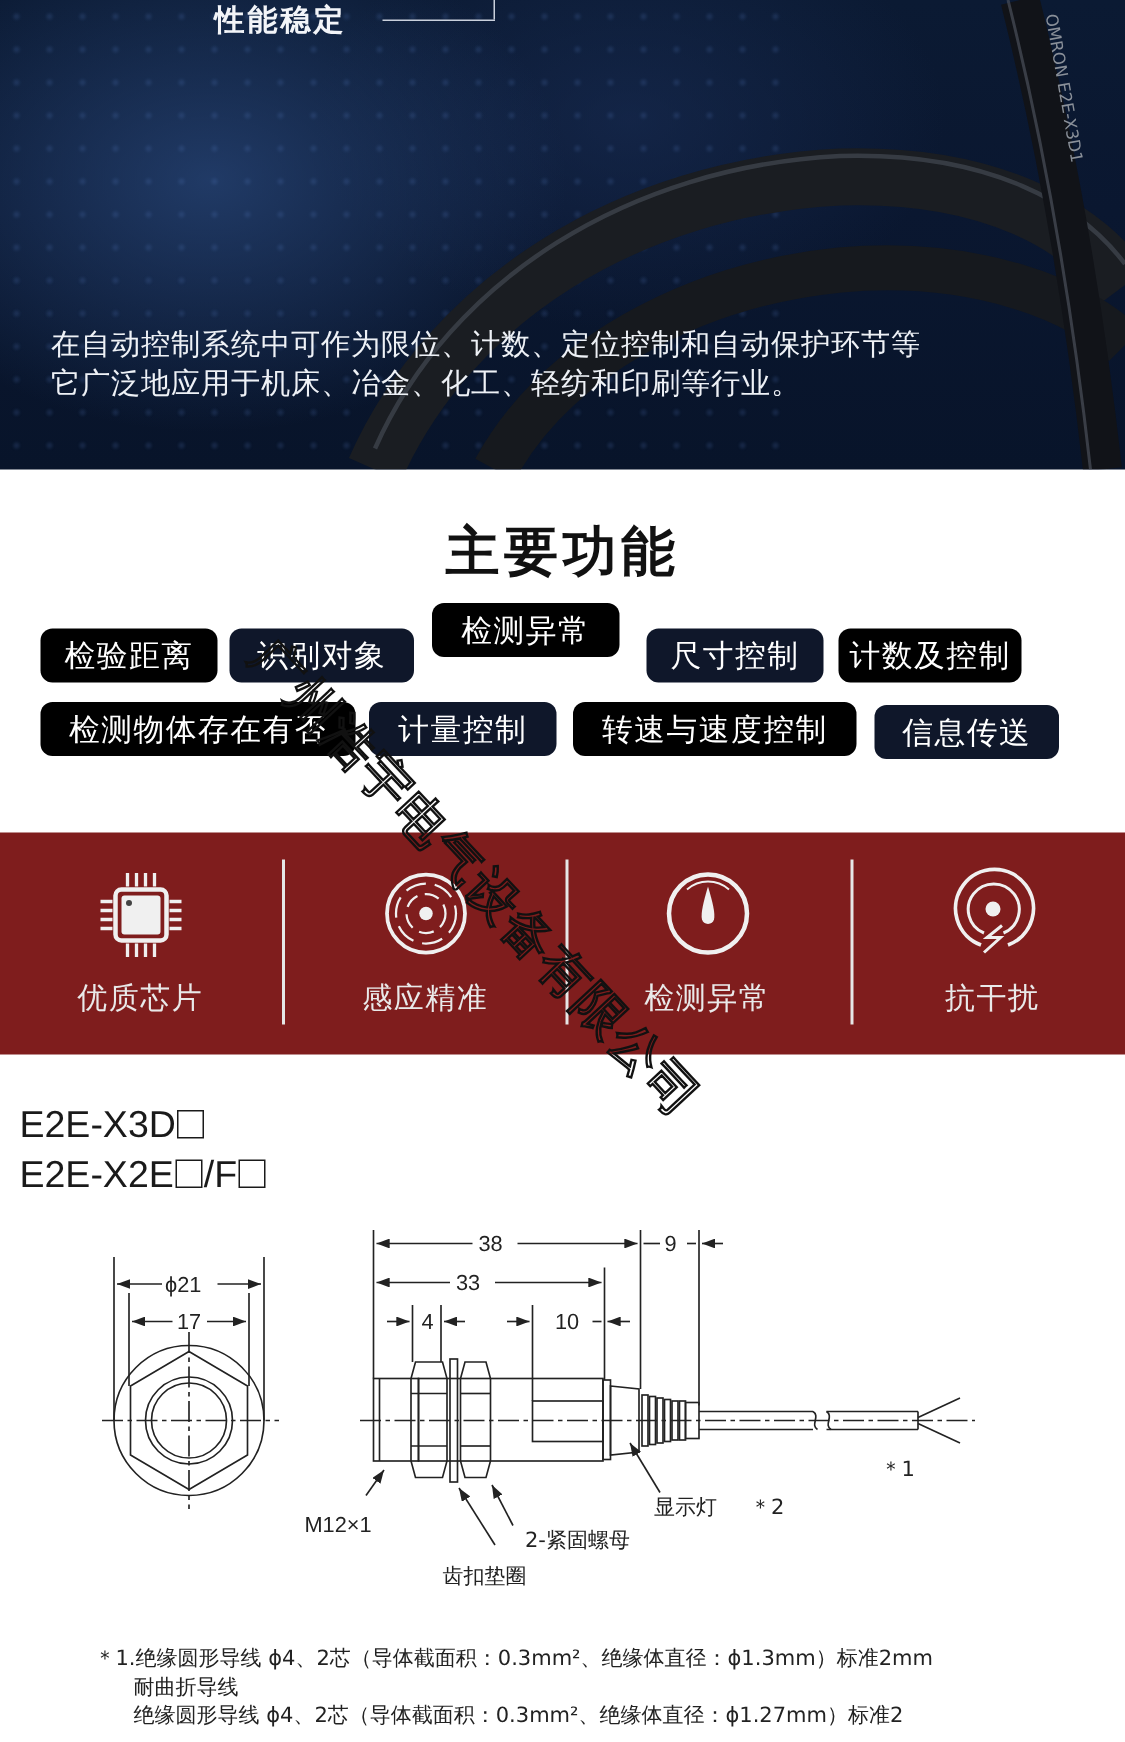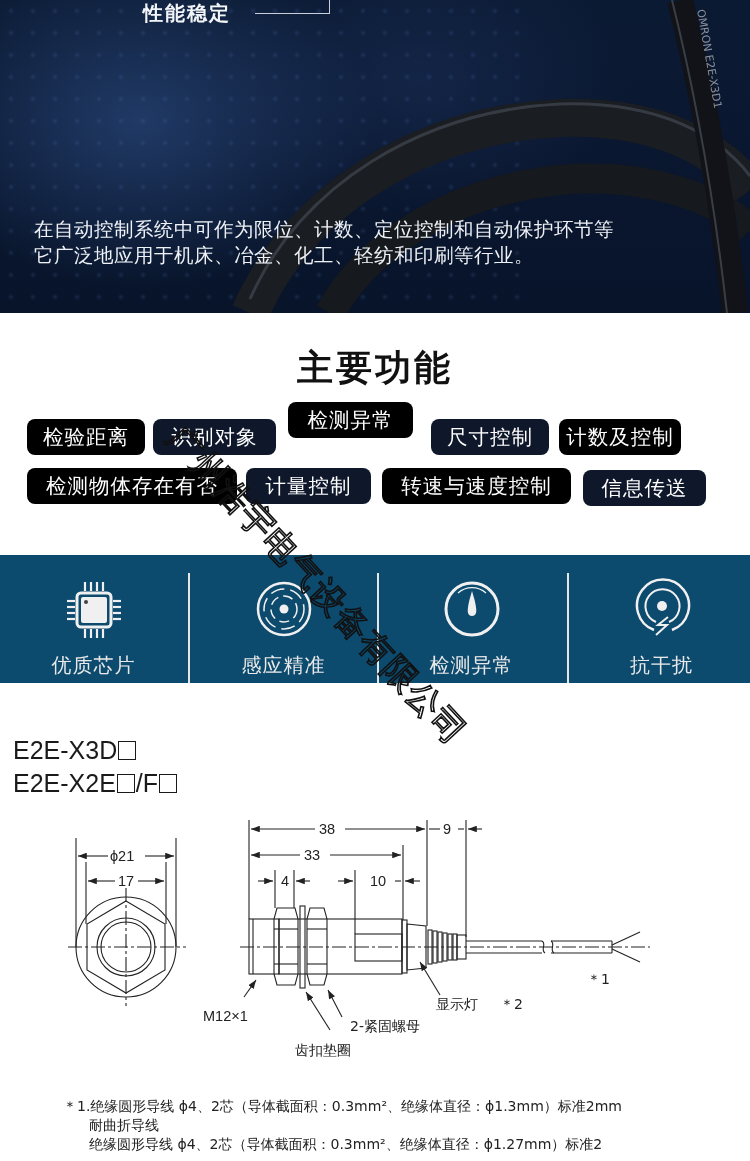--- a/index.html
+++ b/index.html
@@ -43,21 +43,21 @@
   
   .tag {
     position: absolute; height: 36px; border-radius: 8px; color: #fff; font-size: 20.5px;
     line-height: 36px; text-align: center; letter-spacing: 1px; white-space: nowrap;
   }
   .tag.dark { background: #000000; }
   .tag.blue { background: #0f172a; }
 
   
   .band {
-    position: absolute; left: 0; top: 555px; width: 750px; height: 128px; background: #0c4a6e;
+    position: absolute; left: 0; top: 555px; width: 750px; height: 148px; background: #7f1d1d;
   }
   .band-item { position: absolute; top: 0; width: 187px; height: 144px; }
   .band-icon { position: absolute; left: 50%; top: 22px; transform: translateX(-50%); }
   .band-label {
     position: absolute; left: 0; width: 100%; top: 97px; text-align: center;
     color: #e9e9e9; font-size: 20px; letter-spacing: 1px;
   }
   .band-divider { position: absolute; top: 18px; width: 2px; height: 110px; background: #e6e6e6; }
 
   

